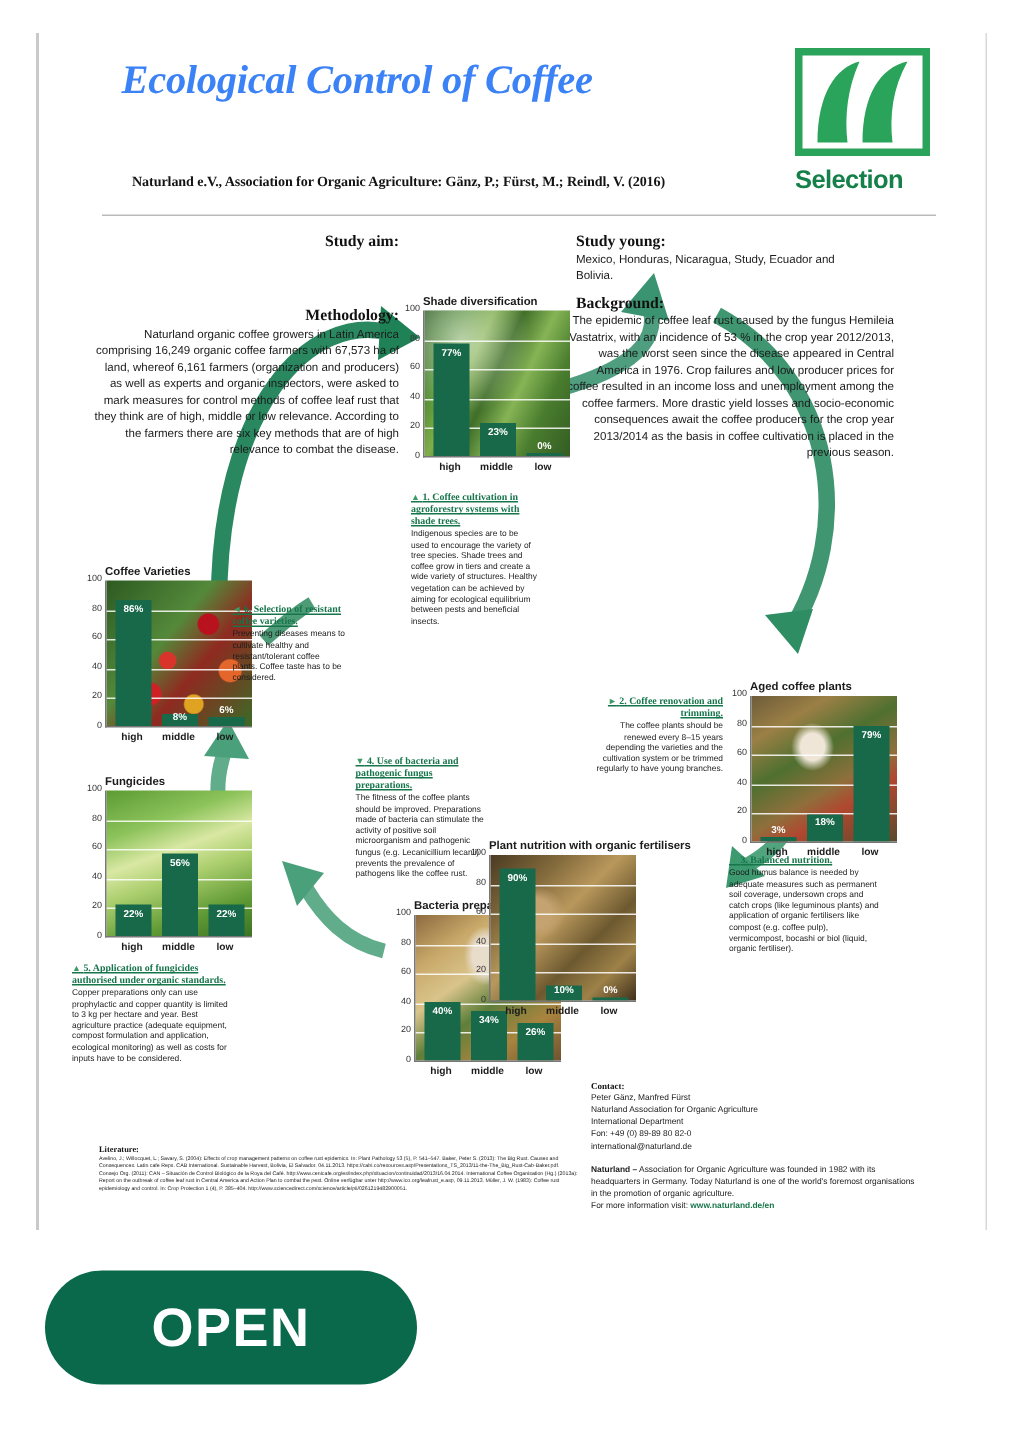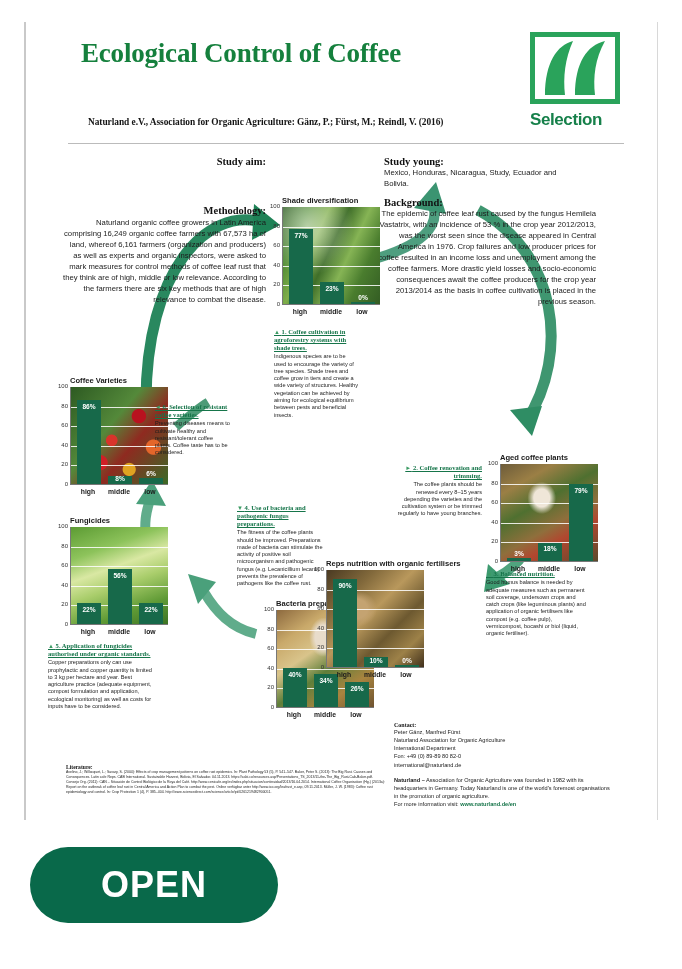--- a/index.html
+++ b/index.html
@@ -22,22 +22,23 @@
   }
   .poster-inner { position: absolute; left: 0; top: 0; width: 634px; height: 798px; }
 
   
   .title {
     position: absolute; left: 55px; top: 16px; width: 390px;
     font-family: "Liberation Serif", serif;
     font-weight: bold;
     font-size: 27px;
     line-height: 1.18;
-    color: #15803d;
+    color: #3b82f6;
     letter-spacing: -0.2px;
+    font-style: italic;
   }
   .authors {
     position: absolute; left: 62px; top: 95px; width: 400px;
     font-family: "Liberation Serif", serif;
     font-weight: bold;
     font-size: 9.4px;
     color: #141414;
     letter-spacing: -0.05px;
   }
   .logo-box {
@@ -392,21 +393,21 @@
         <div class="ytick" style="left:-2px; top:49.2px; width:22px;">60</div>
         <div class="ytick" style="left:-2px; top:68.8px; width:22px;">40</div>
         <div class="ytick" style="left:-2px; top:88.4px; width:22px;">20</div>
         <div class="ytick" style="left:-2px; top:108px; width:22px;">0</div>
         <div class="xcat" style="left:22px; top:111px; width:36px;">high</div>
         <div class="xcat" style="left:53px; top:111px; width:36px;">middle</div>
         <div class="xcat" style="left:84px; top:111px; width:36px;">low</div>
       </div>
 
       <div class="chart" style="left:278px; top:538px; width:180px; height:126px;">
-        <div class="chart-title">Reps nutrition with organic fertilisers</div>
+        <div class="chart-title">Plant nutrition with organic fertilisers</div>
         <div class="plot ph-soil" style="width:98px; height:98px;">
           <div class="gridline" style="top:19.6px"></div>
             <div class="gridline" style="top:39.2px"></div>
           <div class="gridline" style="top:58.8px"></div>
             <div class="gridline" style="top:78.4px"></div>
           <div class="bar" style="left:6px; width:24px; height:88.2px;">
             <div class="bar-lbl" style="top:3px">90%</div>
           </div>
           <div class="bar" style="left:37px; width:24px; height:9.8px;">
             <div class="bar-lbl" style="top:0px">10%</div>

